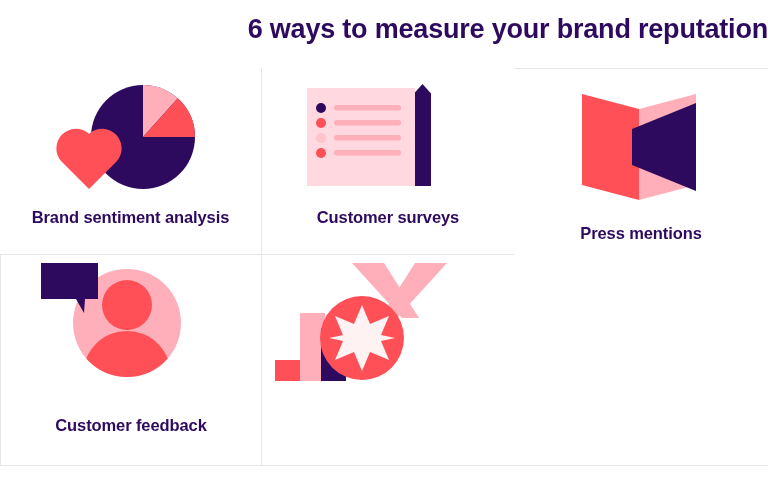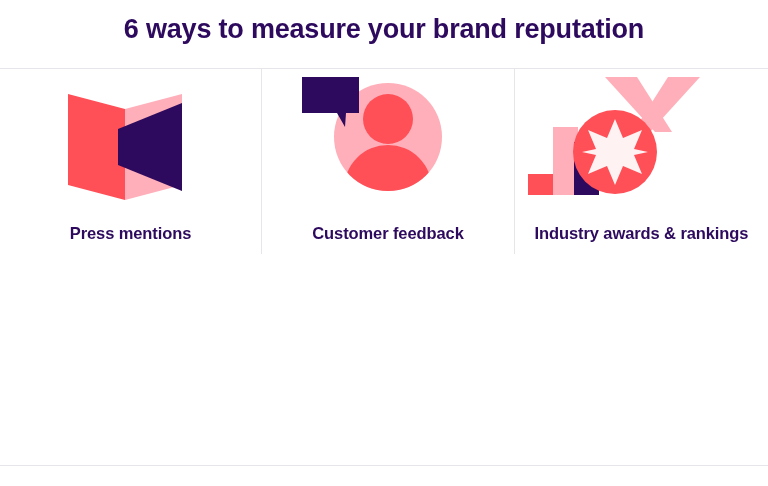--- a/index.html
+++ b/index.html
@@ -22,21 +22,21 @@
     height: 486px;
     background: #ffffff;
   }
 
   
   .page-title {
     position: absolute;
     left: 0;
     top: 14px;
     width: 768px;
-    text-align: center;
+    text-align: right;
     font-size: 27px;
     font-weight: 700;
     letter-spacing: -0.2px;
     color: #2D0A5E;
     white-space: nowrap;
   }
 
   
   .grid {
     position: absolute;
@@ -86,21 +86,56 @@
 </style>
 </head>
 <body>
 
 <div class="infographic">
 
   <div class="page-title">6 ways to measure your brand reputation</div>
 
   <div class="grid">
 
+    <div class="cell row-1 col-a">
+      <div class="icon-wrap">
+        <svg width="261" height="140" viewBox="0 0 261 140">
 
+          <circle cx="143" cy="69" r="52" fill="#2D0A5E"></circle>
+
+          <path d="M143 69 L143 17 A52 52 0 0 1 177.8 30.3 Z" fill="#FFAFB9"></path>
+
+          <path d="M143 69 L177.8 30.3 A52 52 0 0 1 195 69 Z" fill="#FF4F57"></path>
+
+          <path d="M89 121 L61.5 93.5 A19.5 19.5 0 0 1 89 65.9 A19.5 19.5 0 0 1 116.5 93.5 Z" fill="#FF4F57"></path>
+        </svg>
+      </div>
+      <div class="cell-label">Brand sentiment analysis</div>
+    </div>
+
+    <div class="cell row-1 col-b">
+      <div class="icon-wrap">
+        <svg width="253" height="140" viewBox="0 0 253 140">
+
+          <path d="M152 25.5 L160.5 16 L169 25.5 L169 118 L152 118 Z" fill="#2D0A5E"></path>
+
+          <rect x="45" y="20" width="108" height="98" fill="#FFD9DF"></rect>
+
+          <circle cx="59" cy="40" r="5" fill="#2D0A5E"></circle>
+          <rect x="72" y="37" width="67" height="5.5" rx="2.5" fill="#FFAFB9"></rect>
+          <circle cx="59" cy="55" r="5" fill="#FF4F57"></circle>
+          <rect x="72" y="52" width="67" height="5.5" rx="2.5" fill="#FFAFB9"></rect>
+          <circle cx="59" cy="70" r="5" fill="#FFC3CB"></circle>
+          <rect x="72" y="67" width="67" height="5.5" rx="2.5" fill="#FFAFB9"></rect>
+          <circle cx="59" cy="85" r="5" fill="#FF4F57"></circle>
+          <rect x="72" y="82" width="67" height="5.5" rx="2.5" fill="#FFAFB9"></rect>
+        </svg>
+      </div>
+      <div class="cell-label">Customer surveys</div>
+    </div>
 
 
     <div class="cell row-2 col-a">
       <div class="icon-wrap">
         <svg width="261" height="155" viewBox="0 0 261 155">
 
           <path d="M68 25 L125 40 L125 131 L68 116 Z" fill="#FF4F57"></path>
 
           <path d="M182 25 L125 40 L125 131 L182 116 Z" fill="#FFAFB9"></path>
 
@@ -140,19 +175,18 @@
 
           <rect x="38" y="58" width="25" height="68" fill="#FFAFB9"></rect>
           <rect x="13" y="105" width="25" height="21" fill="#FF4F57"></rect>
           <rect x="59" y="73" width="25" height="53" fill="#2D0A5E"></rect>
 
           <circle cx="100" cy="83" r="42" fill="#FF4F57"></circle>
 
           <path d="M100 50 L108 69 L127 61 L119 80 L133 83 L119 86 L127 105 L108 97 L100 116 L92 97 L73 105 L81 86 L67 83 L81 80 L73 61 L92 69 Z" fill="#FFF2F3"></path>
         </svg>
       </div>
-      <div class="cell-label">Industry awards &amp; rankings</div>
     </div>
 
   </div>
 
   <div class="bottom-rule"></div>
 </div>
 
 </body></html>

